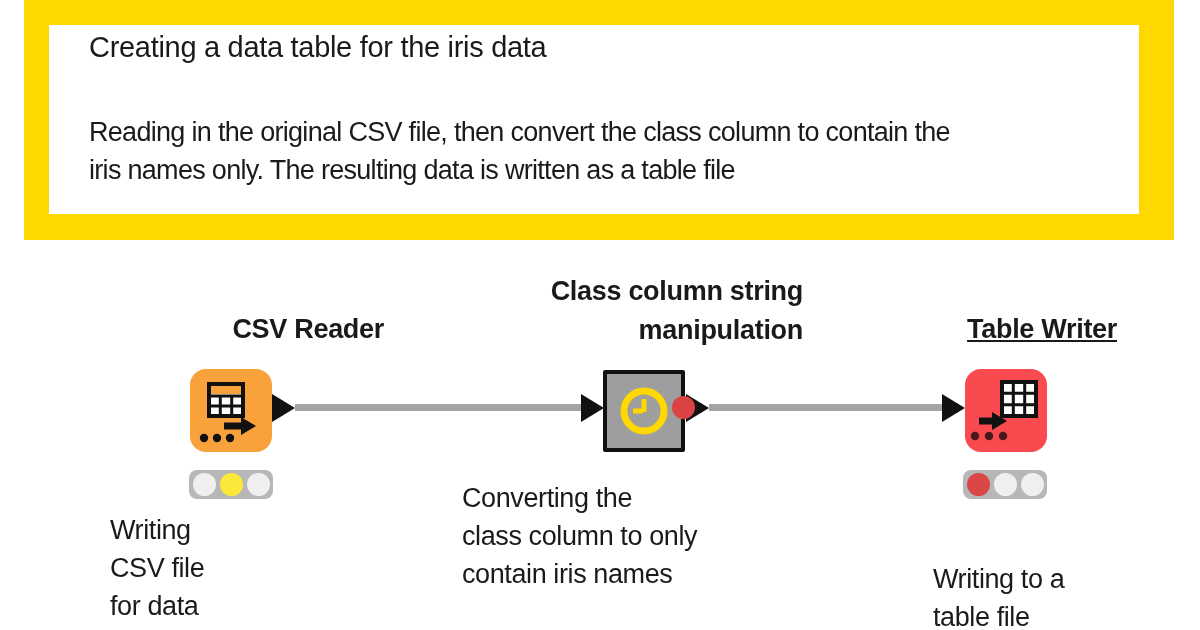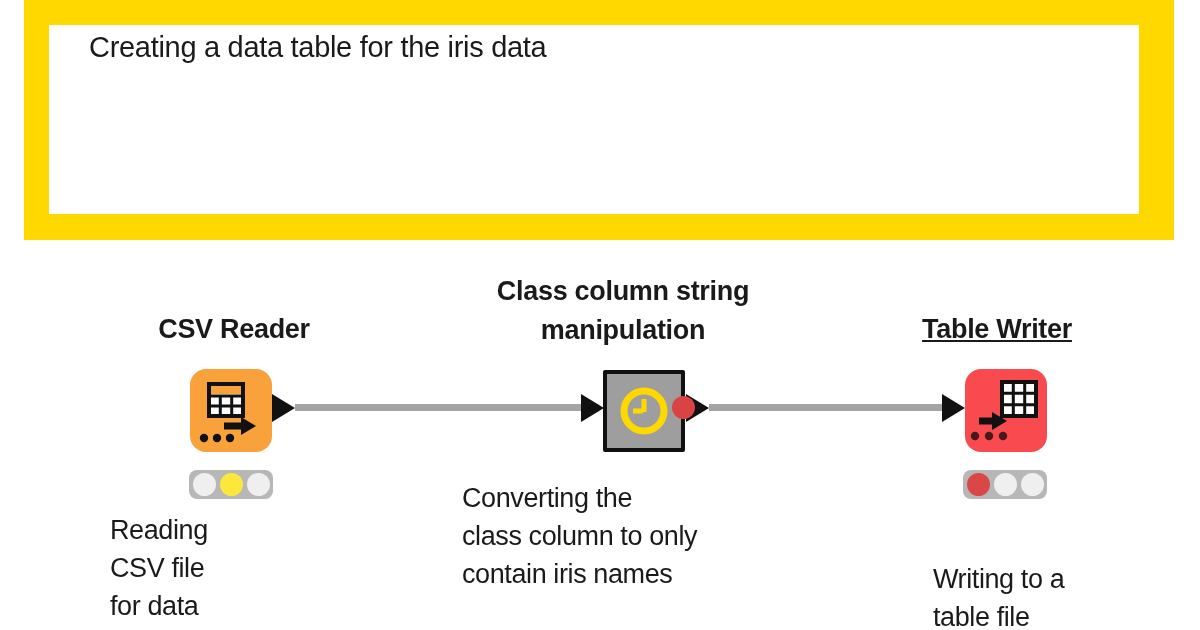--- a/index.html
+++ b/index.html
@@ -18,21 +18,21 @@
     font-size: 29px; line-height: 40px; letter-spacing: -0.3px;
   }
   .annotation-desc {
     margin-top: 46px; font-size: 27px; line-height: 38px;
     letter-spacing: -0.7px; white-space: pre-line;
   }
 
   
   .node-title {
     position: absolute; font-weight: bold; font-size: 27px; line-height: 39px;
-    text-align: center; white-space: pre-line; letter-spacing: -0.3px;
+    text-align: right; white-space: pre-line; letter-spacing: -0.3px;
   }
   .node-comment {
     position: absolute; font-size: 27px; line-height: 38px;
     text-align: left; white-space: pre-line; letter-spacing: -0.4px;
   }
   .node-square {
     position: absolute; width: 82px; height: 83px; border-radius: 16px;
   }
   .node-square svg { position: absolute; left: 0; top: 0; }
   .node-square.bordered { border: 4px solid #111111; border-radius: 2px; }
@@ -53,20 +53,22 @@
   .breakpoint-dot {
     position: absolute; width: 23px; height: 23px; border-radius: 50%;
     left: 672px; top: 396px; z-index: 3;
   }
 </style>
 </head>
 <body>
 
 <div class="annotation" style="border-color: rgb(255, 216, 0); padding-left: 40px;">
   <div class="annotation-title">Creating a data table for the iris data</div>
+  <div class="annotation-desc">Reading in the original CSV file, then convert the class column to contain the
+iris names only. The resulting data is written as a table file</div>
 </div>
 
 <div class="node-title" style="left:84px; top:310px; width:300px;">CSV Reader</div>
 
 <div class="node-square" style="left: 190px; top: 369px; background: rgb(249, 162, 60);">
   <svg width="82" height="83" viewBox="0 0 82 83">
     <rect x="19" y="15" width="34" height="32" fill="#ffffff" stroke="#111" stroke-width="4"></rect>
     <rect x="21" y="17" width="30" height="8" fill="#F9A23C"></rect>
     <path d="M19 27 H53 M19 37 H53 M30.3 27 V47 M41.7 27 V47" stroke="#111" stroke-width="3" fill="none"></path>
     <path d="M34 57 H53" stroke="#111" stroke-width="7" fill="none"></path>
@@ -78,21 +80,21 @@
 </div>
 
 <div class="port" style="left:272px; top:394px;"></div>
 
 <div class="traffic-light" style="left: 189px; top: 470px; background: rgb(183, 183, 183);">
   <div class="light" style="background: rgb(239, 239, 239);"></div>
   <div class="light" style="background: rgb(251, 232, 58);"></div>
   <div class="light" style="background: rgb(239, 239, 239);"></div>
 </div>
 
-<div class="node-comment" style="left:110px; top:511px; width:240px;">Reading
+<div class="node-comment" style="left:110px; top:511px; width:240px;">Writing
 CSV file
 for data</div>
 
 <div class="connection" style="left: 295px; width: 287px; background: rgb(164, 164, 164);"></div>
 
 <div class="node-title" style="left:443px; top:272px; width:360px;">Class column string
 manipulation</div>
 
 <div class="port" style="left:581px; top:394px;"></div>
 

